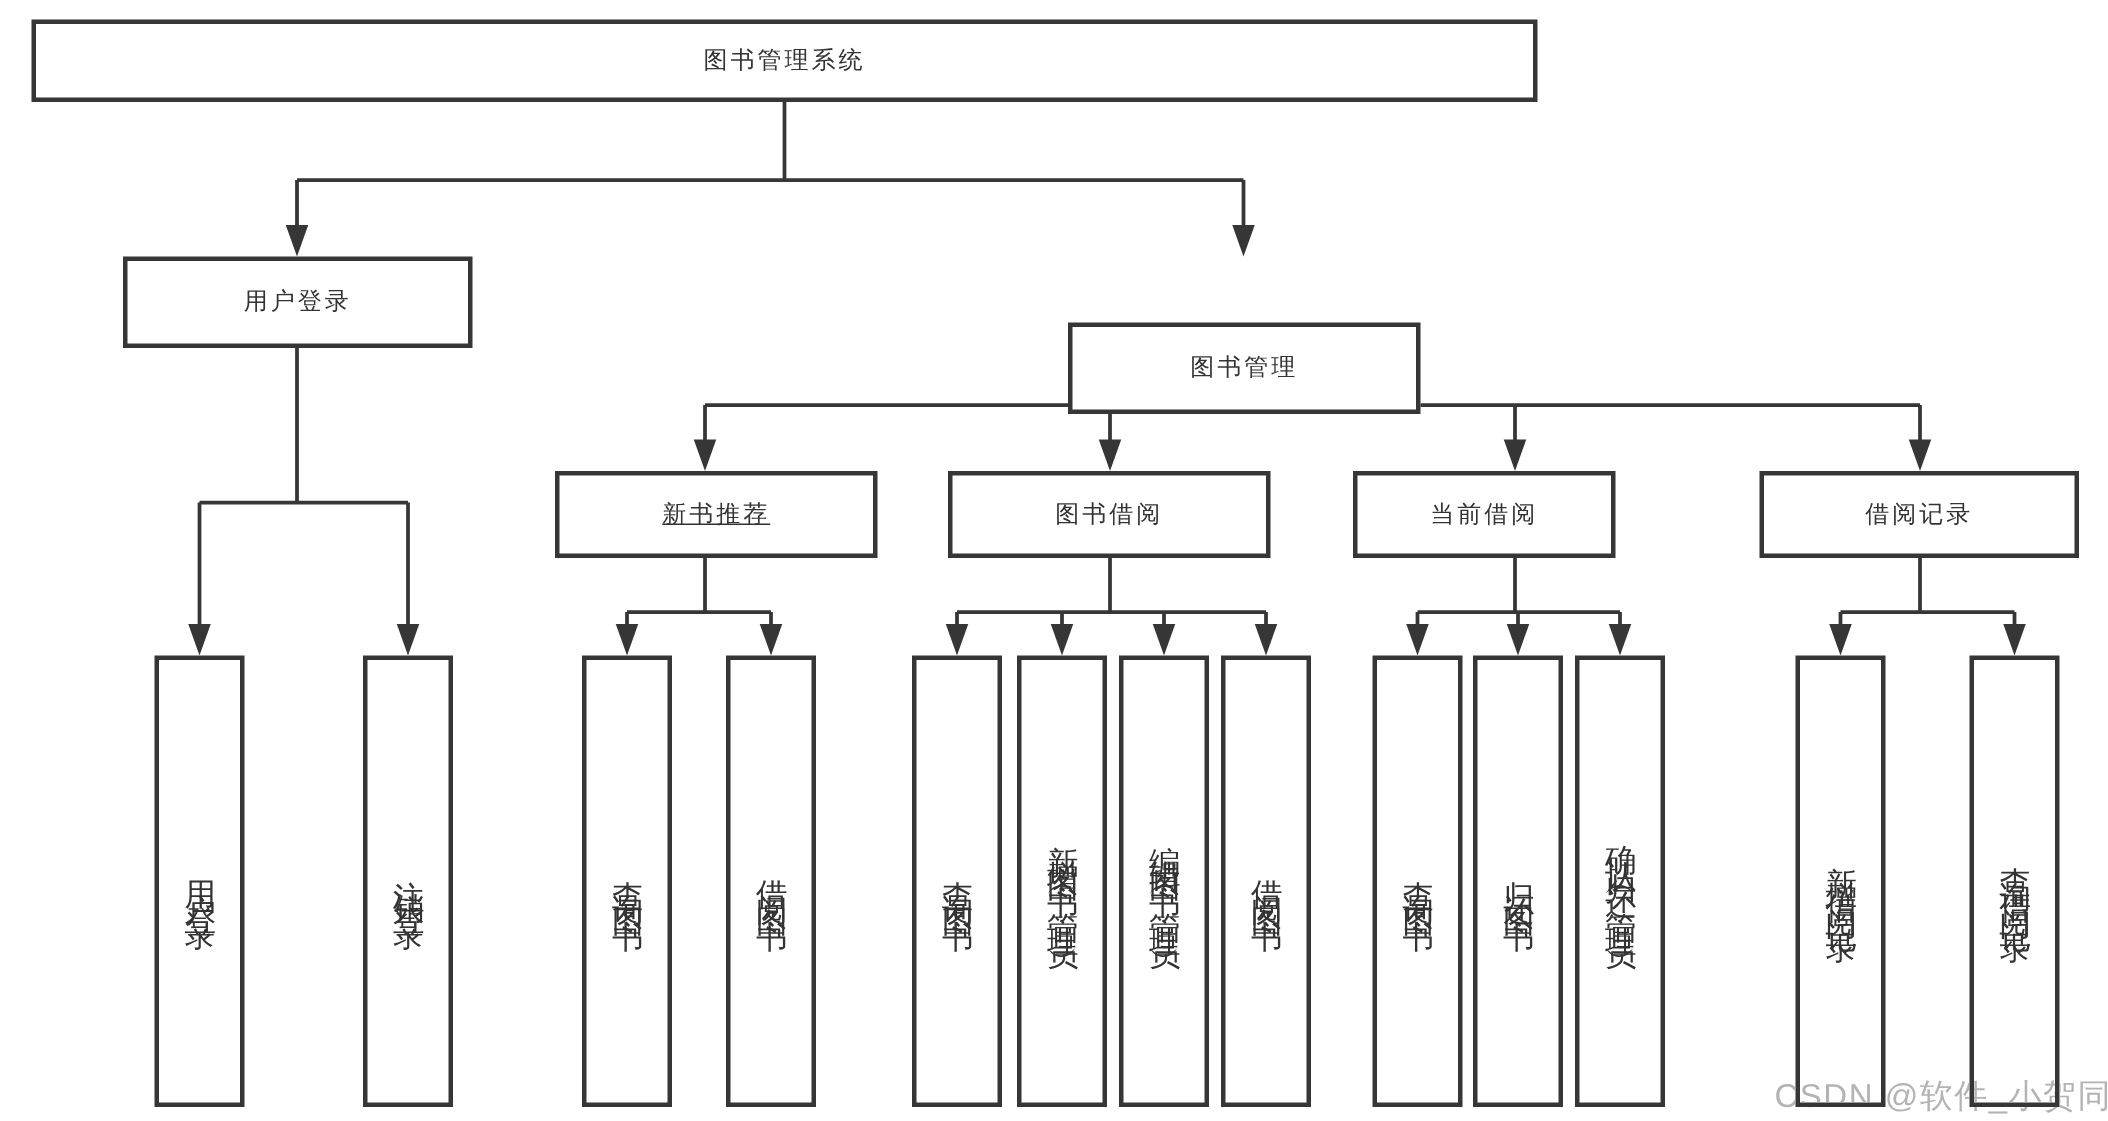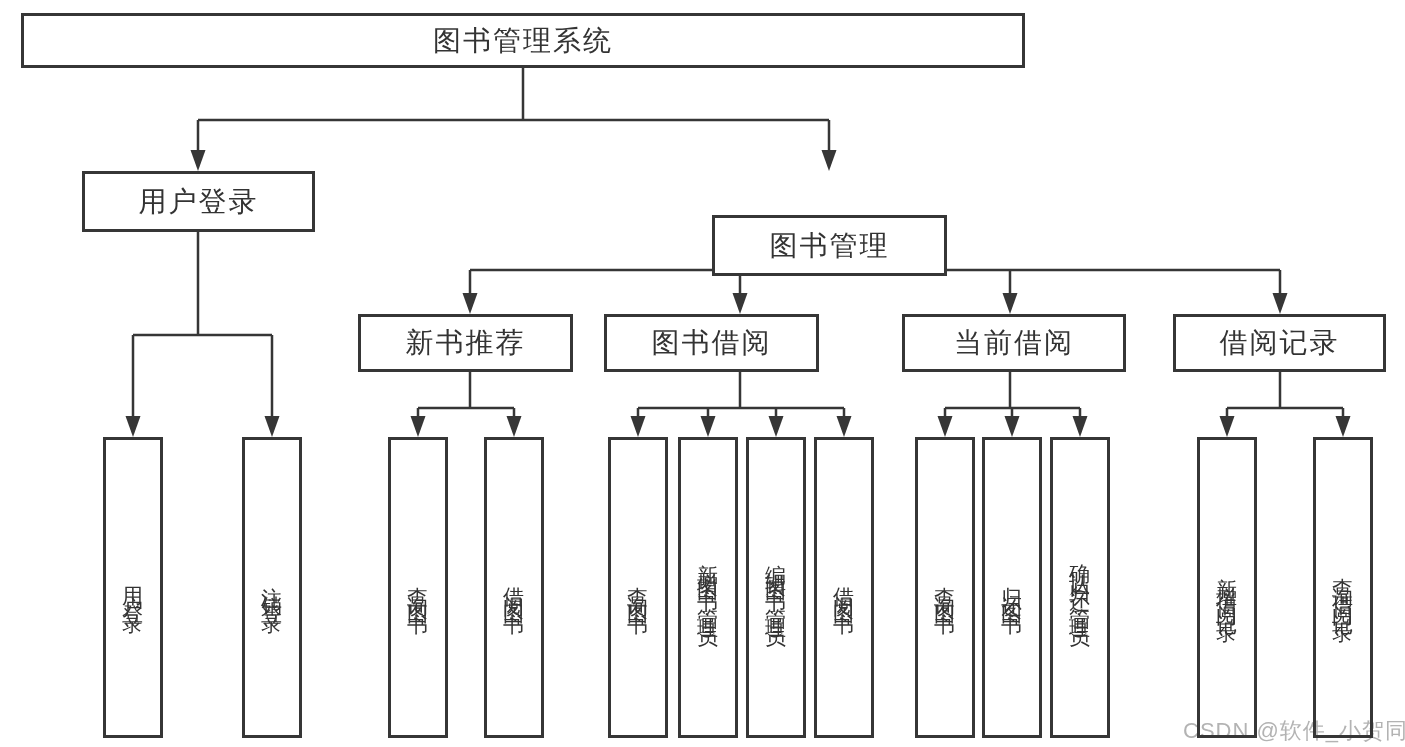--- a/index.html
+++ b/index.html
@@ -18,21 +18,21 @@
   }
   .box {
     position: absolute;
     box-sizing: border-box;
     background: #ffffff;
     border: 3px solid #363636;
     display: flex;
     align-items: center;
     justify-content: center;
     color: #333333;
-    font-size: 28px;
+    font-size: 16px;
     letter-spacing: 2px;
     z-index: 2;
     white-space: nowrap;
   }
   .leaf {
     top: 437px;
     width: 60px;
     height: 301px;
     font-size: 21px;
     letter-spacing: 0;
@@ -99,23 +99,23 @@
       <polygon points="1219.5,416 1234.5,416 1227,437"></polygon>
       <polygon points="1335.5,416 1350.5,416 1343,437"></polygon>
     </g>
   </svg>
 
   <div class="box" style="left:21px; top:13px; width:1004px; height:55px;">图书管理系统</div>
 
   <div class="box" style="left:82px; top:171px; width:233px; height:61px;">用户登录</div>
   <div class="box" style="left:712px; top:171px; width:235px; height:61px;margin-top:44px;">图书管理</div>
 
-  <div class="box" style="left:358px; top:314px; width:215px; height:58px;">新书推荐</div>
-  <div class="box" style="left:604px; top:314px; width:215px; height:58px;">图书借阅</div>
-  <div class="box" style="left:902px; top:314px; width:224px; height:58px;">当前借阅</div>
+  <div class="box" style="left:370px; top:314px; width:215px; height:58px;text-decoration:underline;">新书推荐</div>
+  <div class="box" style="left:632px; top:314px; width:215px; height:58px;">图书借阅</div>
+  <div class="box" style="left:902px; top:314px; width:175px; height:58px;">当前借阅</div>
   <div class="box" style="left:1173px; top:314px; width:213px; height:58px;">借阅记录</div>
 
   <div class="box leaf" style="left:103px;">
     <span class="vtext">用户登录</span>
   </div>
   <div class="box leaf" style="left:242px;">
     <span class="vtext">注销登录</span>
   </div>
 
   <div class="box leaf" style="left:388px;">

